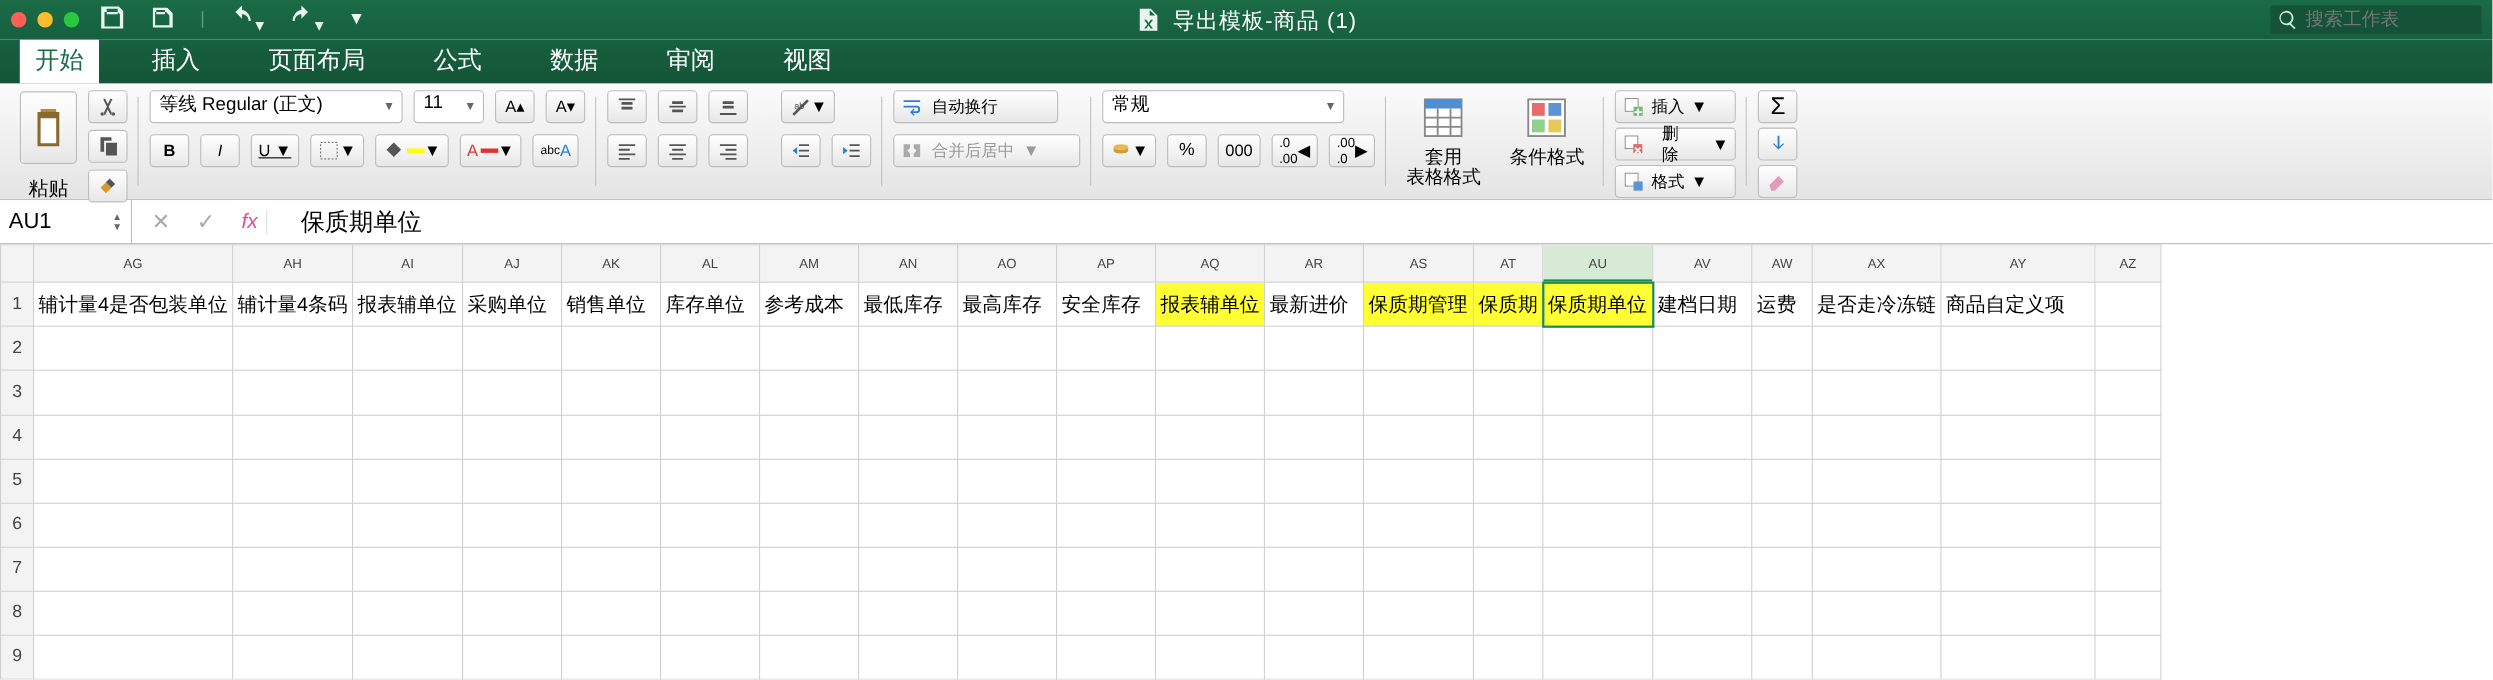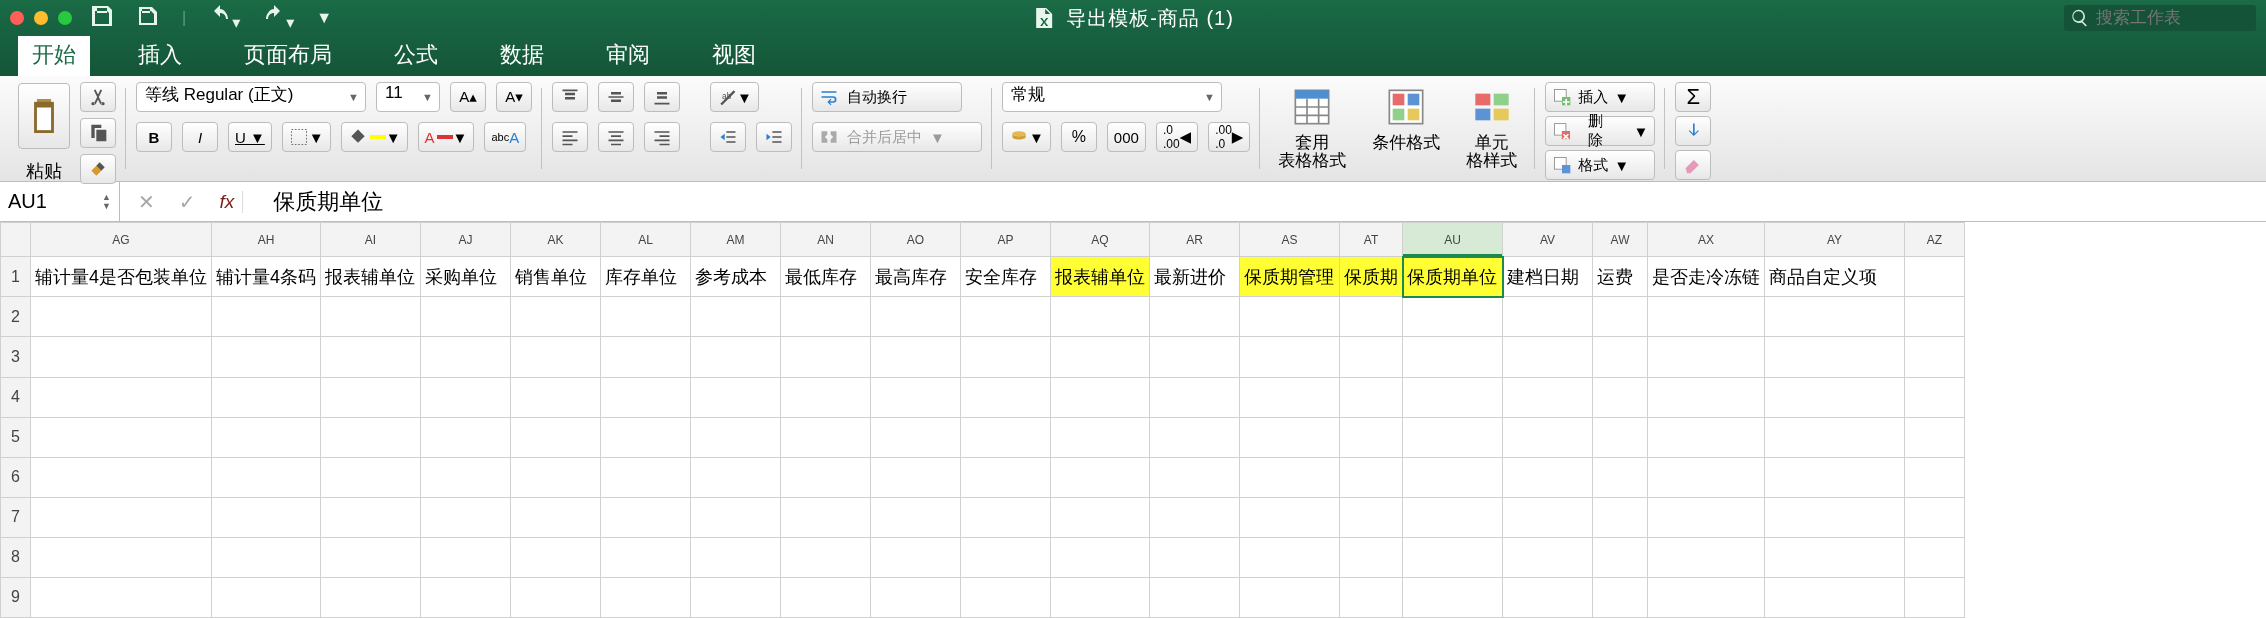--- a/index.html
+++ b/index.html
@@ -37,21 +37,21 @@
   .label-under{ text-align:center; font-size:18px; margin-top:4px;}
   .bigbtn{ display:flex; flex-direction:column; align-items:center; justify-content:flex-start; gap:4px; padding:2px 8px; cursor:default;}
   .bigbtn .ico{height:46px;display:flex;align-items:center;justify-content:center;}
   .bigbtn span{font-size:17px;line-height:18px;text-align:center;}
   .grey{color:#9a9a9a;}
   
   .fbar{ height:40px; border-bottom:1px solid #bcbcbc; display:flex; align-items:center; background:#fff;}
   .namebox{ width:120px; height:40px; border-right:1px solid #bcbcbc; display:flex; align-items:center; justify-content:space-between; padding:0 8px; font-size:20px;}
   .namebox .spinners{display:flex;flex-direction:column;font-size:9px;color:#666;line-height:9px;}
   .fbtns{ display:flex; gap:24px; padding:0 18px; color:#a8a8a8; font-size:20px; align-items:center;}
-  .fx{ font-style:italic; color:#7f1d1d; font-size:19px; padding-right:8px; border-right:1px solid #dcdcdc;}
+  .fx{ font-style:italic; color:#ec4899; font-size:19px; padding-right:8px; border-right:1px solid #dcdcdc;}
   .finput{ flex:1; border:none; outline:none; font-size:22px; padding:0 12px;}
   
   .sheet{ display:flex; height:calc(618px - 36px - 40px - 106px - 40px); overflow:hidden;}
   .grid{ border-collapse:collapse; table-layout:fixed;}
   .grid td, .grid th{ border:1px solid #d0d0d0; height:28px; font-size:18px; padding:0 4px; text-align:center; background:#fff; white-space:nowrap; overflow:hidden;}
   .grid th{ background:#f3f3f3; font-weight:normal; color:#444;}
   .grid th.colh{ height:24px; font-size:12px;}
   .grid th.rowh{ width:30px; font-size:16px;}
   .grid th.corner{background:#f3f3f3;}
   .selcol{ background:#d6ead6 !important; position:relative;}
@@ -293,32 +293,20 @@
         <div class="ico">
             <svg width="40" height="40" viewBox="0 0 24 24">
               <rect x="2" y="2" width="20" height="20" fill="#fff" stroke="#888"></rect>
               <rect x="4" y="4" width="7" height="7" fill="#e86b6b"></rect>
               <rect x="13" y="4" width="7" height="7" fill="#5b93d4"></rect>
               <rect x="4" y="13" width="7" height="7" fill="#8fd08a"></rect>
               <rect x="13" y="13" width="7" height="7" fill="#e6c85b"></rect>
             </svg>
           </div>
         <span>条件格式</span>
-      </div>
-      <div class="bigbtn">
-        <div class="ico">
-            <svg width="40" height="40" viewBox="0 0 24 24">
-              <rect x="2" y="4" width="9" height="7" fill="#e86b6b"></rect>
-              <rect x="13" y="4" width="9" height="7" fill="#8fd08a"></rect>
-              <rect x="2" y="13" width="9" height="7" fill="#5b93d4"></rect>
-              <rect x="13" y="13" width="9" height="7" fill="#e6c85b"></rect>
-            </svg>
-          </div>
-        <span style="white-space:pre">单元
-格样式</span>
       </div>
     </div>
   </div>
 
   <div class="group">
     <div class="stackv" style="gap:4px">
       <div class="btn small" style="width:110px;justify-content:flex-start;gap:6px">
         <svg class="ic" viewBox="0 0 24 24">
             <rect x="3" y="3" width="14" height="14" fill="#fff" stroke="#888"></rect>
             <rect x="12" y="12" width="10" height="10" fill="#6fbf6f"></rect>

